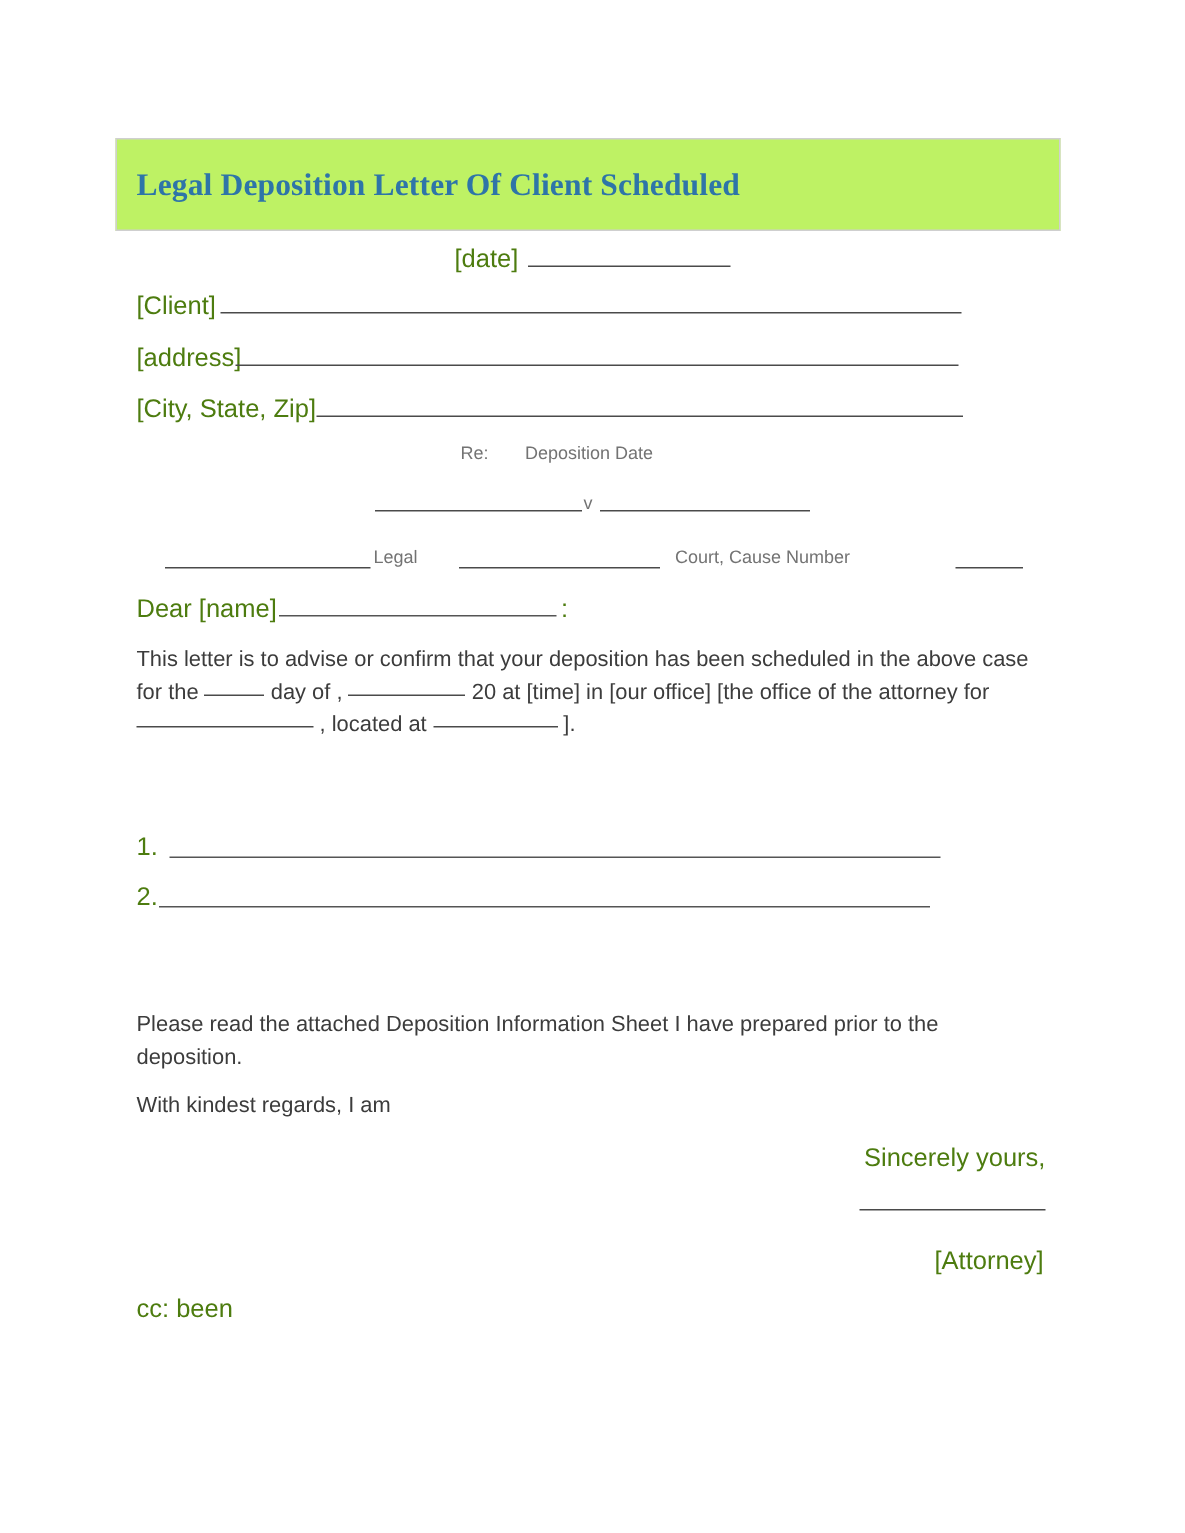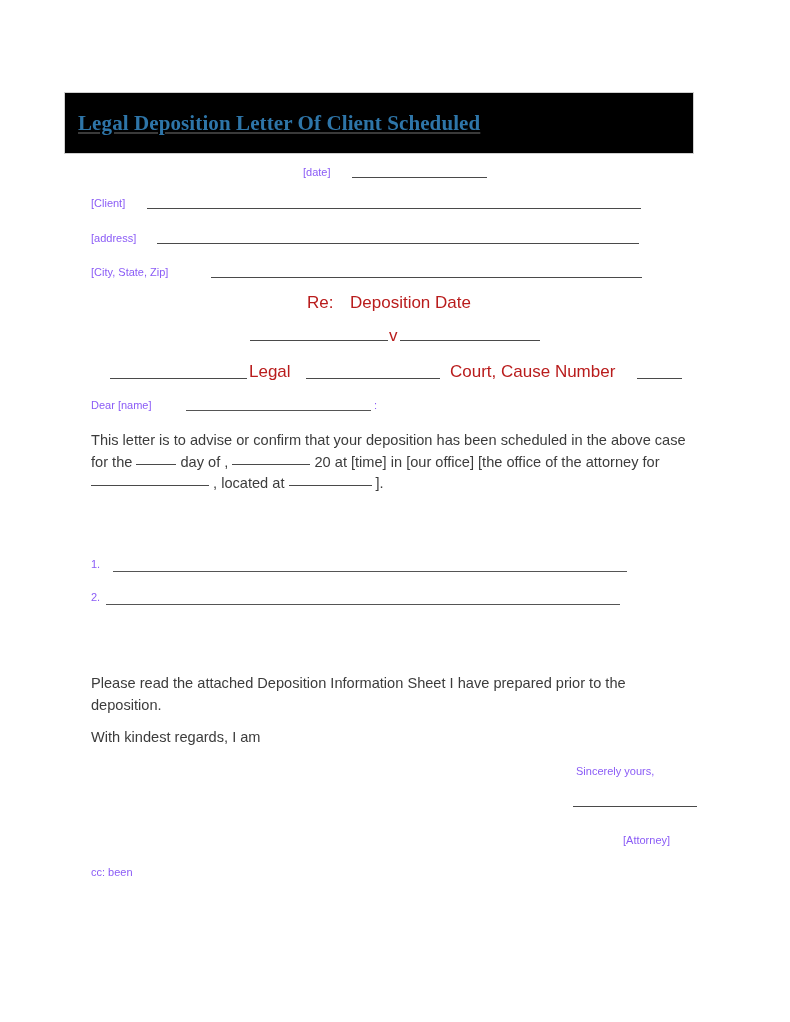--- a/index.html
+++ b/index.html
@@ -22,47 +22,46 @@
     left: 0;
     top: 0;
     width: 790px;
     height: 1022px;
     background: #ffffff;
   }
 
   
   .title-box {
     position: absolute;
-    left: 64px;
+    left: 77px;
     top: 92px;
     width: 630px;
     height: 62px;
     box-sizing: border-box;
     border: 1px solid #cfcfcf;
-    background: #000000;
+    background: #bef264;
     display: flex;
     align-items: center;
-    text-decoration: underline;
   }
   .title-text {
     font-family: "Liberation Serif", serif;
     font-size: 21px;
     font-weight: bold;
     color: #2e75a8;
     letter-spacing: 0.1px;
     padding-left: 13px;
     white-space: nowrap;
   }
 
   
   .tx {
     position: absolute;
-    font-size: 11px;
+    font-size: 17px;
     line-height: 21px;
-    color: #8b5cf6;
+    color: #4d7c0f;
     white-space: pre;
   }
   .para {
     position: absolute;
     font-size: 14.6px;
     line-height: 21.5px;
     color: #3c3c3c;
   }
 
   
@@ -72,23 +71,23 @@
     border-bottom: 1.4px solid #4a4a4a;
   }
   .rule-thin {
     position: absolute;
     height: 0;
     border-bottom: 1.2px solid #555555;
   }
 
   .center-row {
     position: absolute;
-    font-size: 17px;
+    font-size: 12px;
     line-height: 21px;
-    color: #b91c1c;
+    color: #737373;
     white-space: pre;
   }
 
   .blank {
     display: inline-block;
     border-bottom: 1.3px solid #4a4a4a;
     vertical-align: 2px;
     height: 0;
   }
 </style>

